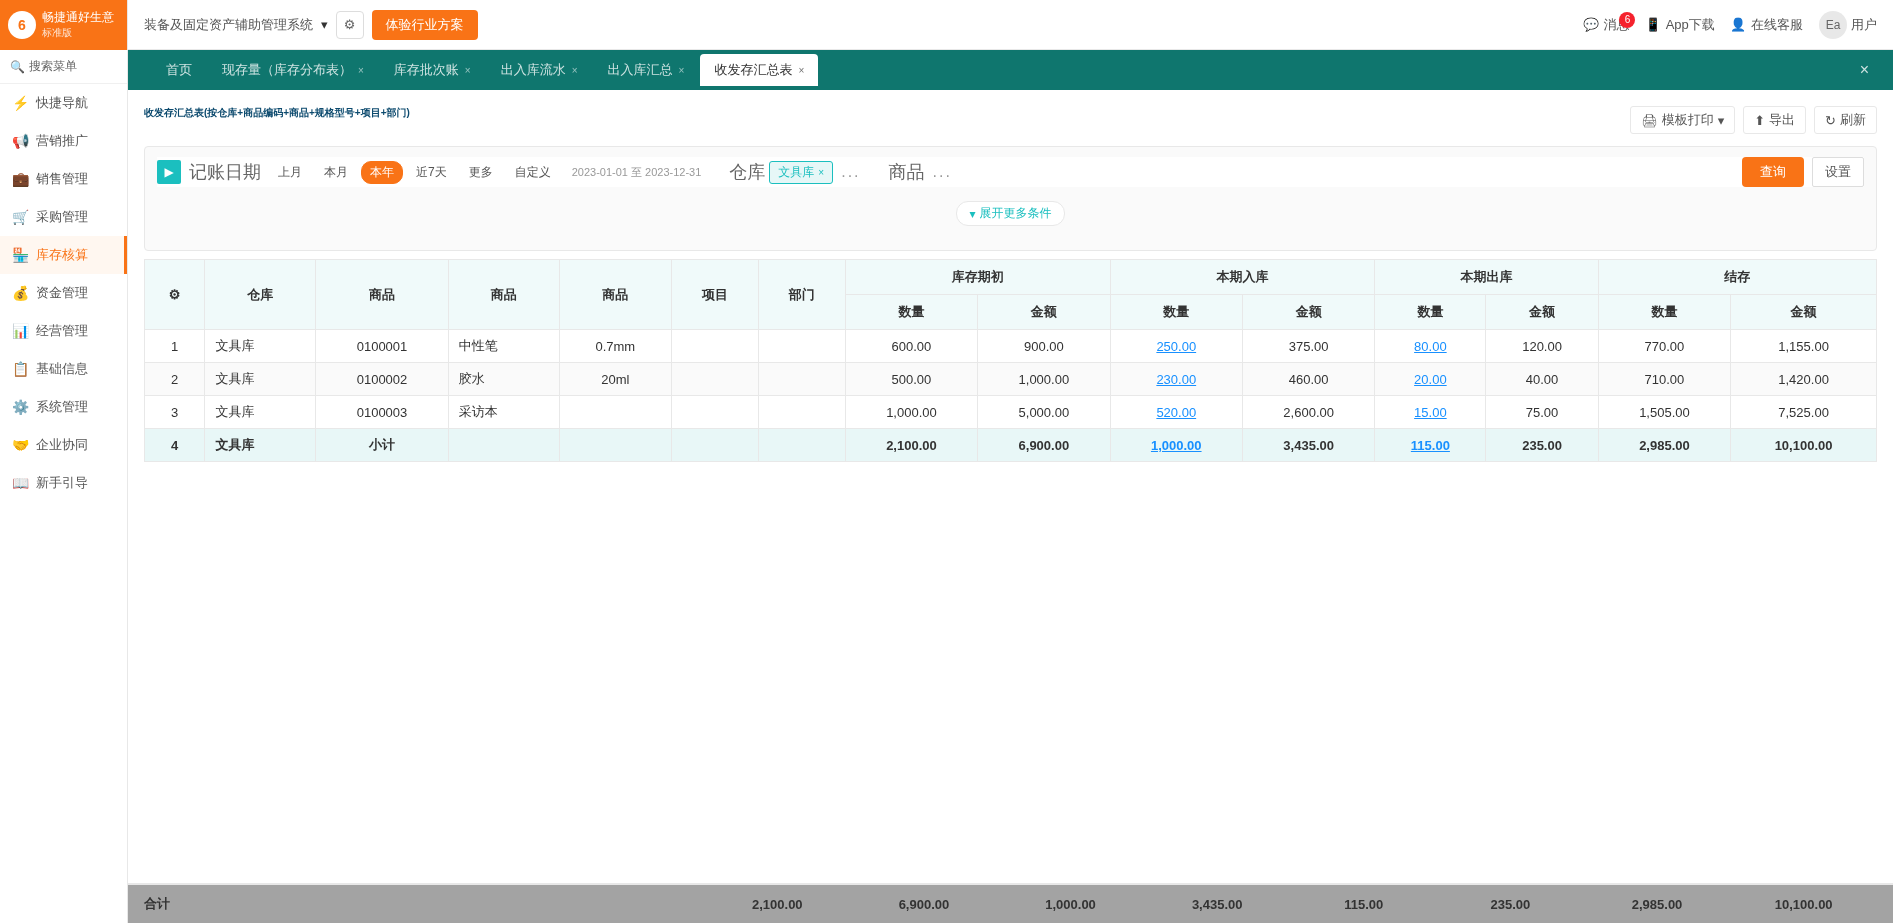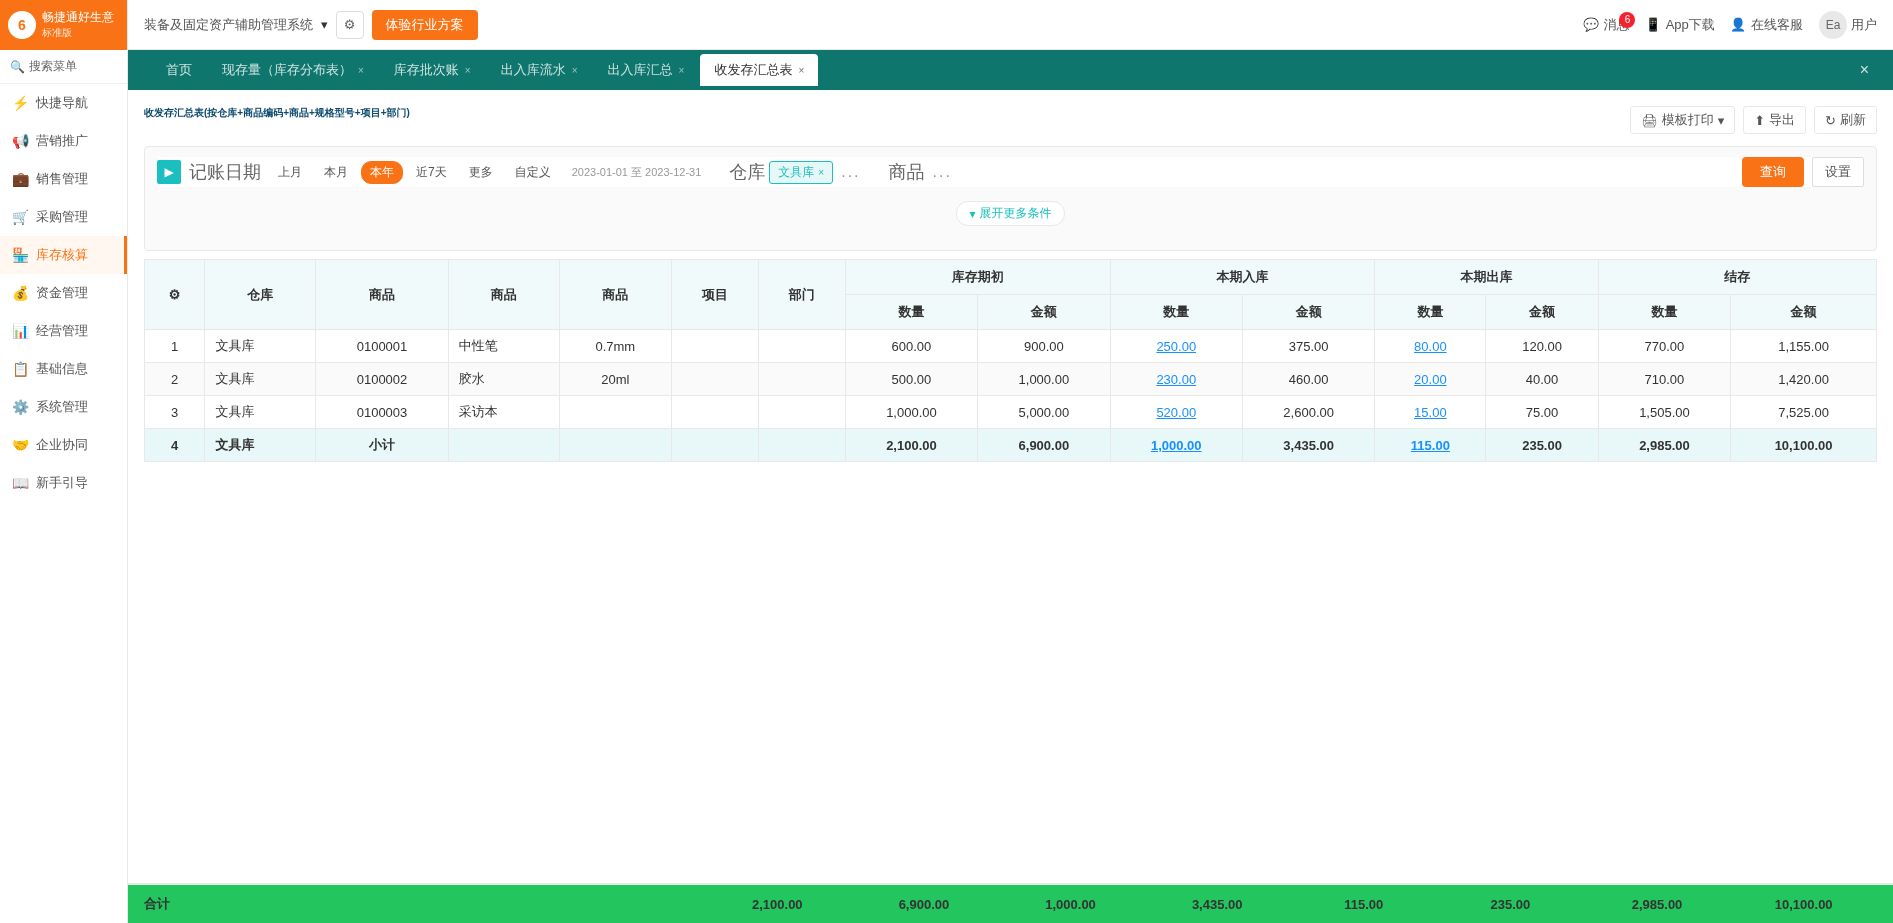--- a/index.html
+++ b/index.html
@@ -78,21 +78,21 @@
     .data-table tr:nth-child(even) td { background: #fafafa; }
     .data-table tr.subtotal td { background: #e8f7f7; font-weight: 700; }
     .data-table .num-link { color: #1890ff; text-decoration: underline; cursor: pointer; }
     .data-table .text-left { text-align: left; }
     .settings-icon-cell { background: #f0fafa; border: 1px solid #e8e8e8; text-align: center; padding: 8px; }
 
     
     .th-group { background: #e8f7f7; }
 
     
-    .table-footer { position: fixed; bottom: 0; left: 128px; right: 0; background: #22c55e; border-top: 2px solid #e8e8e8; display: flex; align-items: center; height: 40px; }
+    .table-footer { position: fixed; bottom: 0; left: 128px; right: 0; background: #a3a3a3; border-top: 2px solid #e8e8e8; display: flex; align-items: center; height: 40px; }
   </style>
 </head>
 <body>
 
 <div class="app-container">
 
   <div class="sidebar">
     <div class="sidebar-logo">
       <div class="sidebar-logo-icon">6</div>
       <div>

